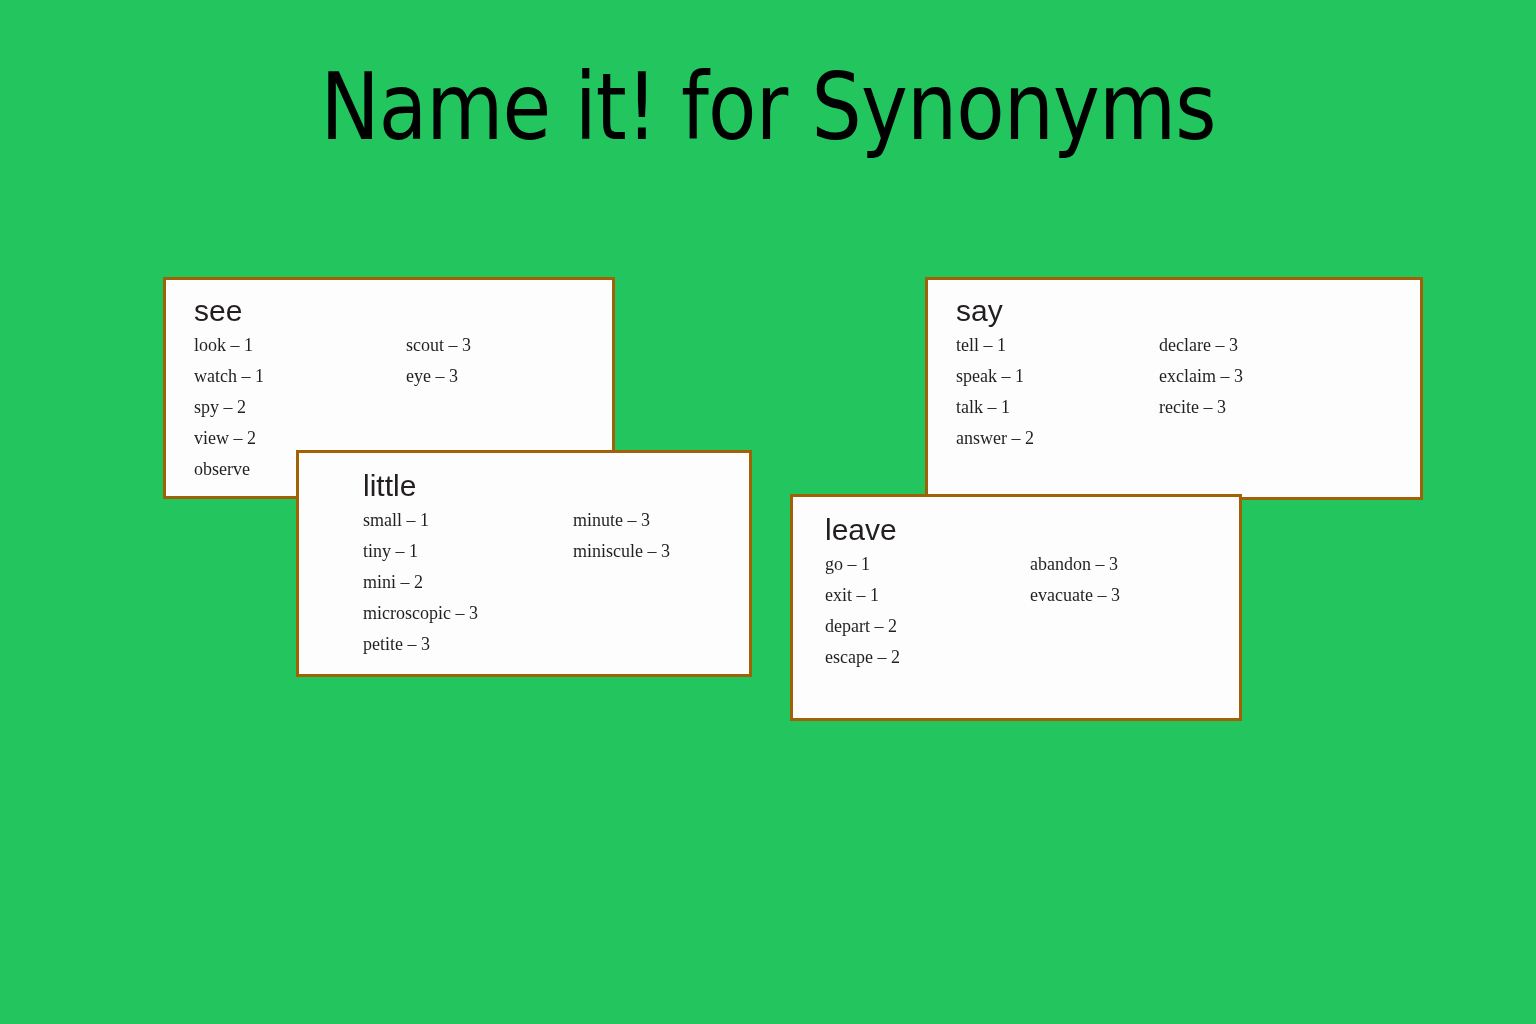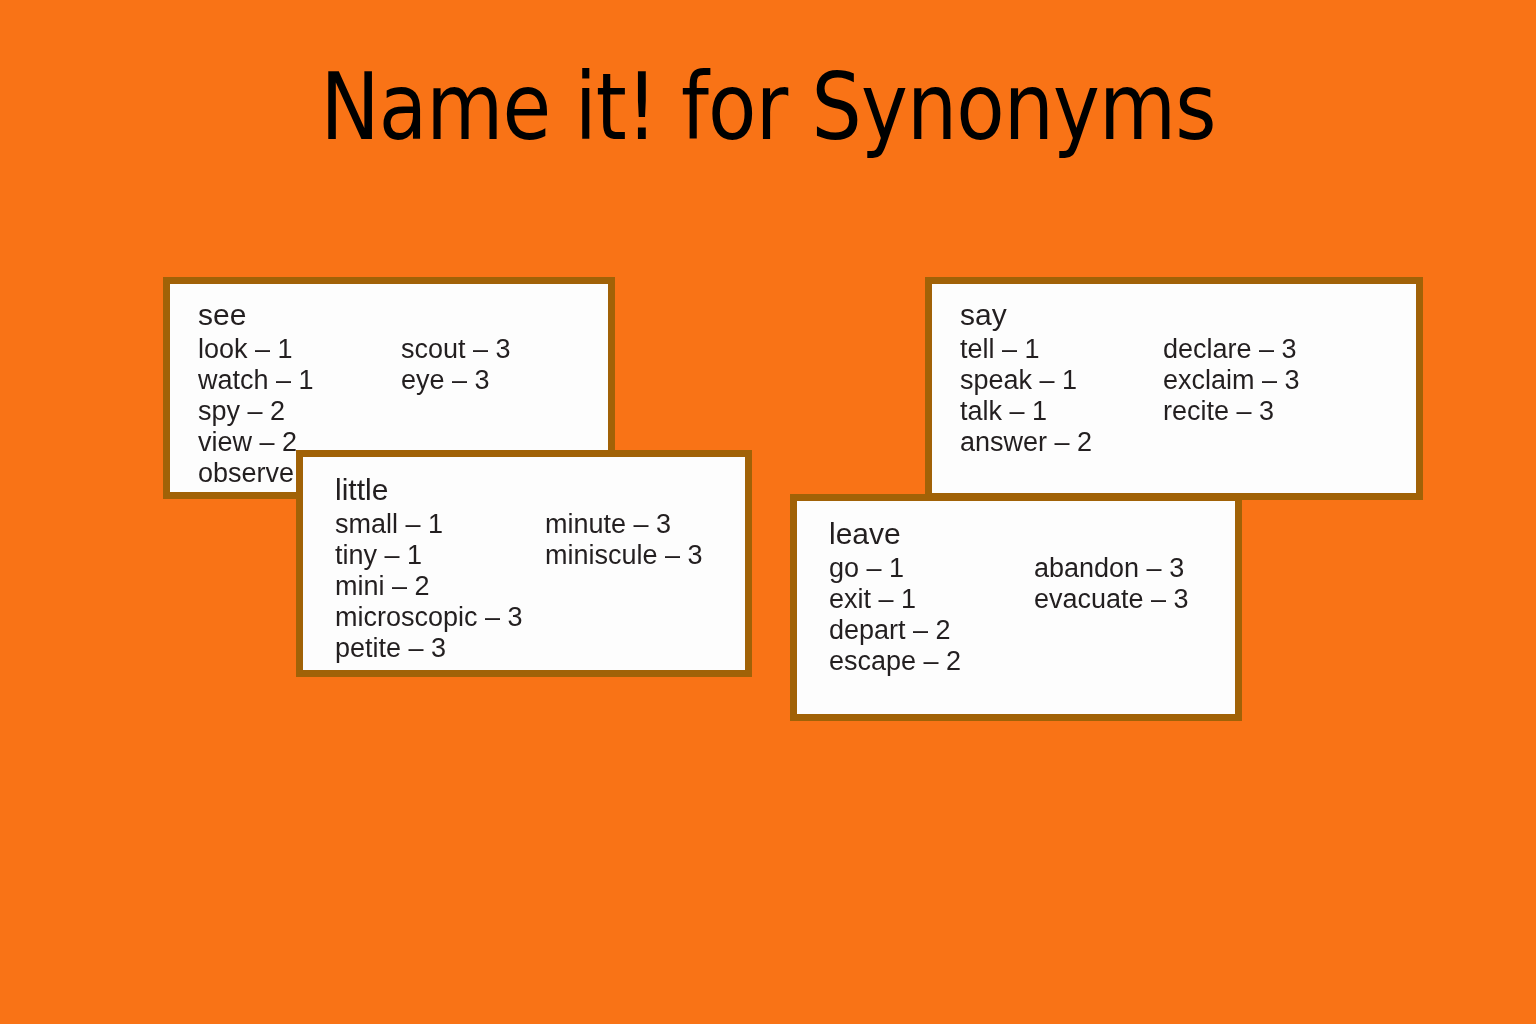--- a/index.html
+++ b/index.html
@@ -13,21 +13,21 @@
     font-family: "Liberation Sans", sans-serif;
     overflow: hidden;
     position: relative;
   }
 
   #slide {
     position: absolute;
     left: 0; top: 0;
     width: 1536px;
     height: 1024px;
-    background: #f97316;
+    background: #22c55e;
   }
 
   
   #title {
     position: absolute;
     left: 0;
     top: 62px;
     width: 1536px;
     text-align: center;
     font-family: "DejaVu Sans", sans-serif;
@@ -38,21 +38,21 @@
     letter-spacing: -1px;
     transform: scaleX(0.86);
     transform-origin: center top;
     white-space: nowrap;
   }
 
   
   .card {
     position: absolute;
     background: #fdfdfd;
-    border: 7px solid #a16207;
+    border: 3px solid #a16207;
     box-sizing: border-box;
     overflow: hidden;
   }
 
   .card-inner {
     position: relative;
     width: 100%;
     height: 100%;
     padding: 14px 0 0 28px;
     box-sizing: border-box;
@@ -73,39 +73,39 @@
     display: block;
   }
 
   .entry-col {
     position: absolute;
     top: 0;
   }
   .entry-col.col-left  { left: 0px; }
 
   .entry {
-    font-family: Liberation Sans, sans-serif;
-    font-size: 27px;
+    font-family: Liberation Serif, serif;
+    font-size: 18px;
     line-height: 31px;
     color: #231f20;
     font-weight: 400;
     white-space: nowrap;
   }
 
   
-  .card-see    .entry-col.col-right { left: 203px; }
+  .card-see    .entry-col.col-right { left: 212px; }
   .card-say    .entry-col.col-right { left: 203px; }
   .card-little .entry-col.col-right { left: 210px; }
   .card-leave  .entry-col.col-right { left: 205px; }
   .card-cold   .entry-col.col-right { left: 205px; }
 
   
   .card-see    { left: 163px; top: 277px; width: 452px; height: 222px; z-index: 1; }
   .card-say    { left: 925px; top: 277px; width: 498px; height: 223px; z-index: 2; }
-  .card-little { left: 296px; top: 450px; width: 456px; height: 227px; z-index: 3; }
+  .card-little { left: 296px; top: 450px; width: 456px; height: 227px; z-index: 3; padding-left: 32px; }
   .card-leave  { left: 790px; top: 450px; width: 452px; height: 227px; z-index: 4; margin-top: 44px; }
   .card-cold   { left: 543px; top: 625px; width: 452px; height: 226px; z-index: 5; }
 
   .card-little .card-inner,
   .card-leave  .card-inner,
   .card-cold   .card-inner { padding-left: 32px; padding-top: 16px; }
 </style>
 </head>
 <body>
 

